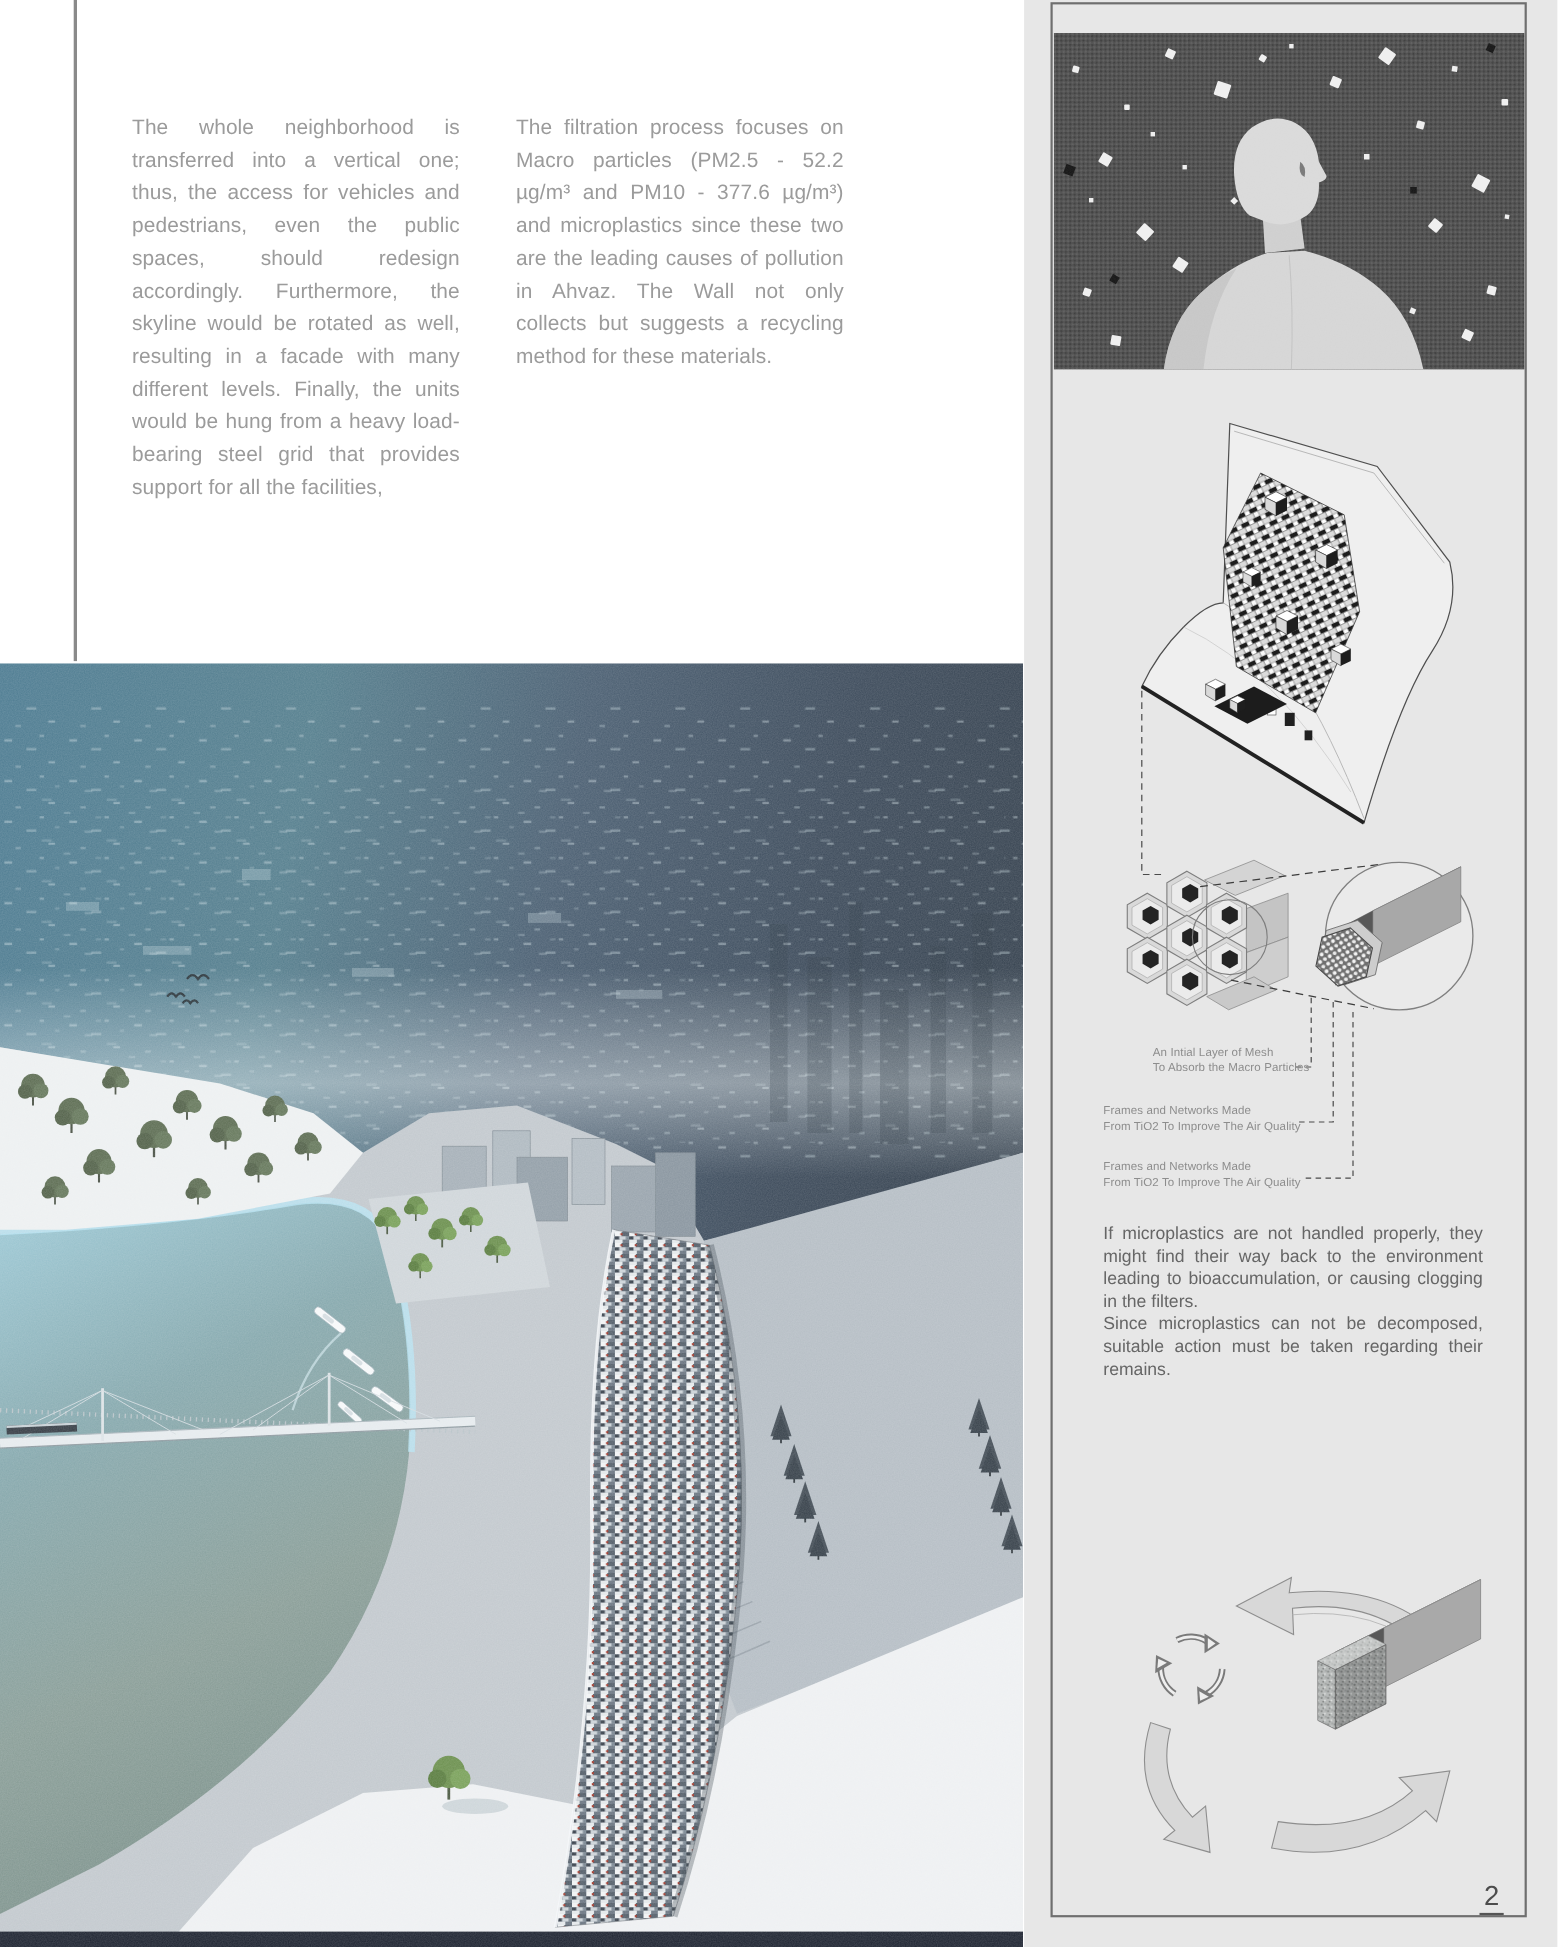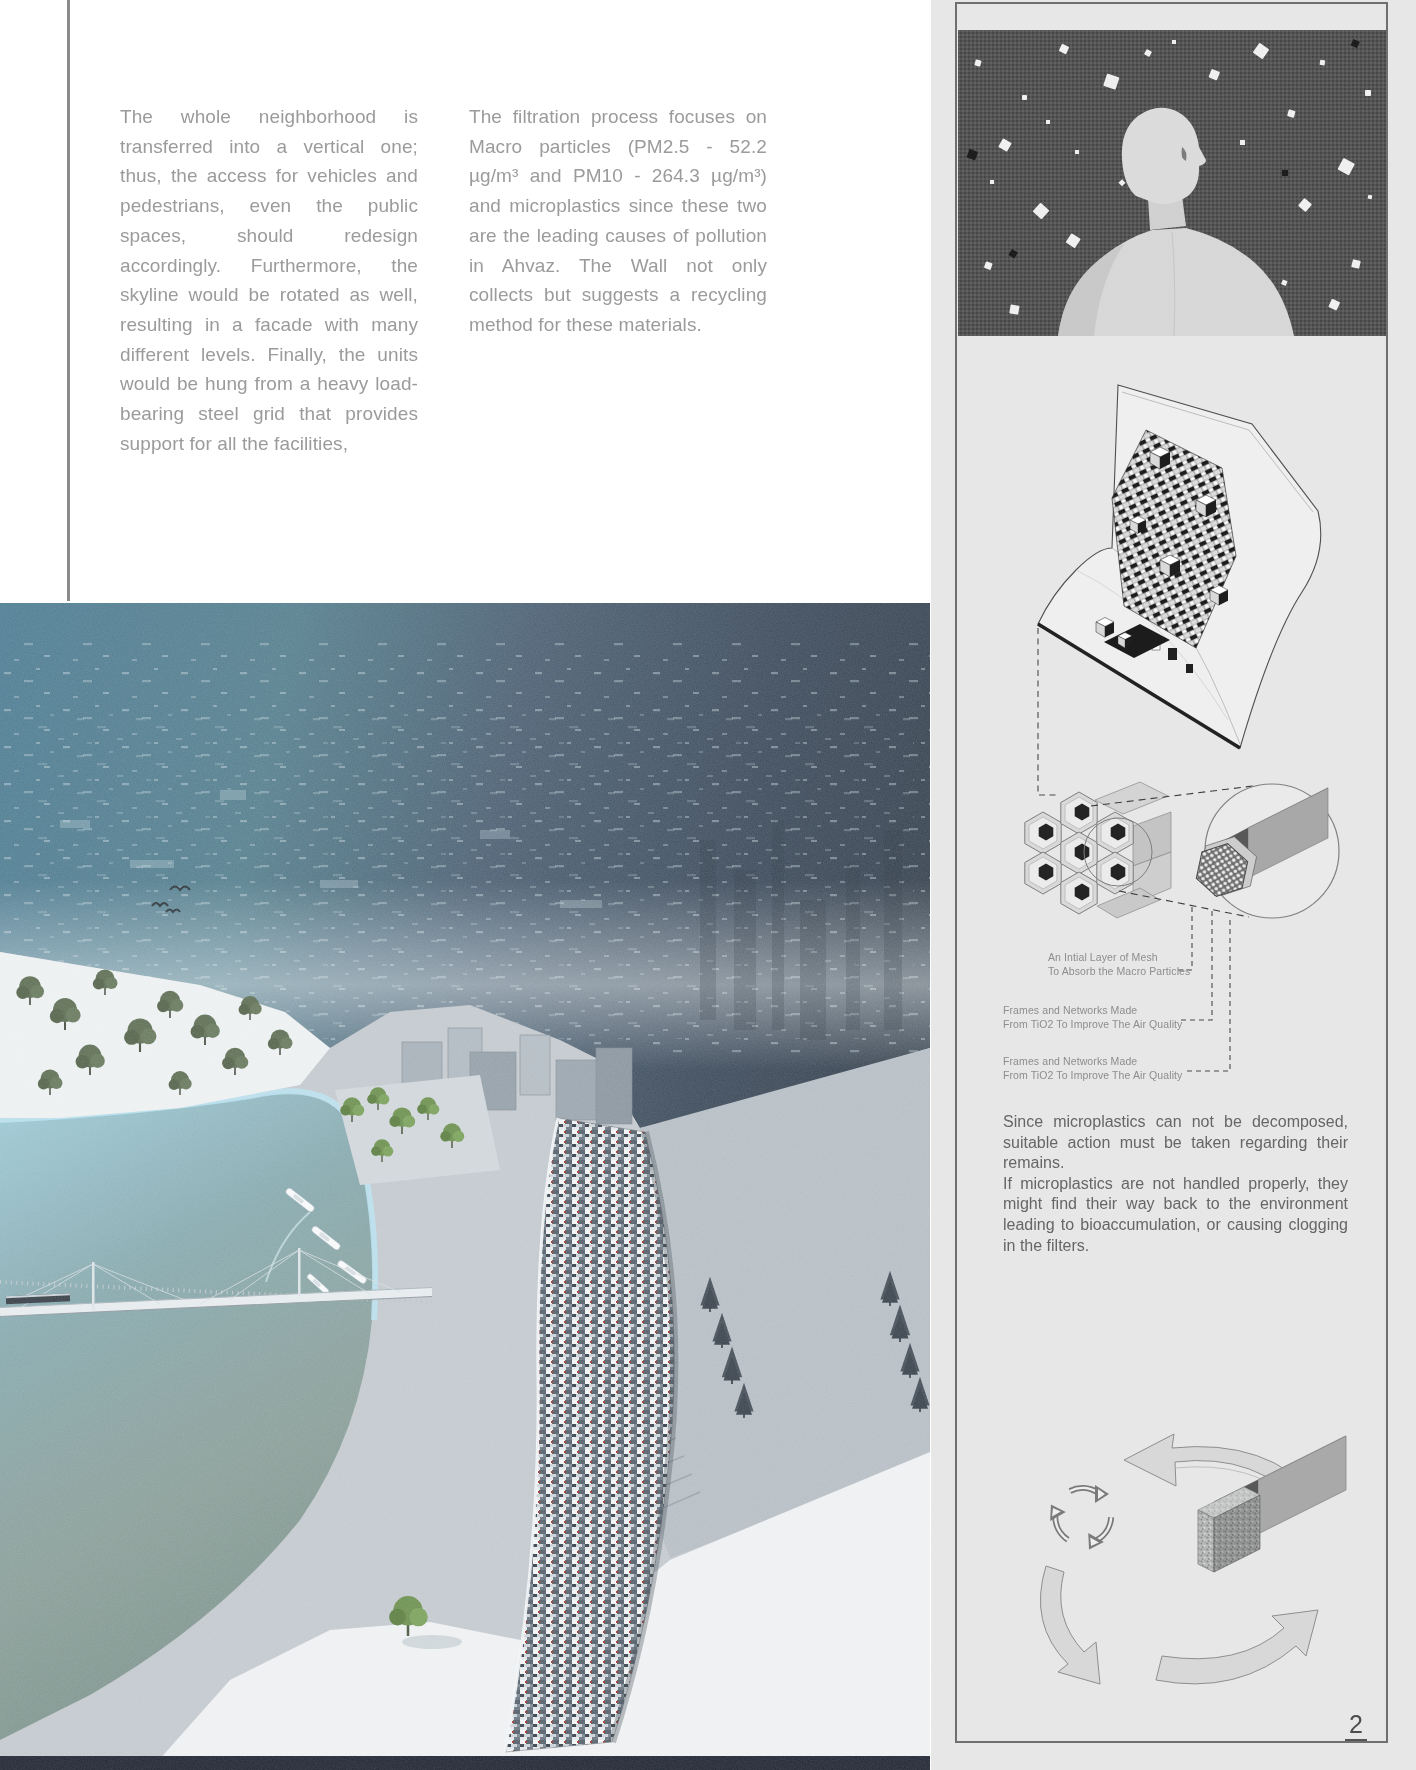--- a/index.html
+++ b/index.html
@@ -29,21 +29,21 @@
 </style>
 </head>
 <body>
 
 <div class="left-rule"></div>
 
 <div id="col1" class="col">
   <p>The whole neighborhood is transferred into a vertical one; thus, the access for vehicles and pedestrians, even the public spaces, should redesign accordingly. Furthermore, the skyline would be rotated as well, resulting in a facade with many different levels. Finally, the units would be hung from a heavy load-bearing steel grid that provides support for all the facilities,</p>
 </div>
 <div id="col2" class="col">
-  <p>The filtration process focuses on Macro particles (PM2.5 - 52.2 µg/m³ and PM10 - 264.3 µg/m³) and microplastics since these two are the leading causes of pollution in Ahvaz. The Wall not only collects but suggests a recycling method for these materials.</p>
+  <p>The filtration process focuses on Macro particles (PM2.5 - 52.2 µg/m³ and PM10 - 377.6 µg/m³) and microplastics since these two are the leading causes of pollution in Ahvaz. The Wall not only collects but suggests a recycling method for these materials.</p>
 </div>
 
 <div class="sidebar-panel"></div>
 
 <svg class="art" width="1416" height="1770" viewBox="0 0 1416 1770">
   <defs>
     <clipPath id="clipR">
         <rect x="0" y="603" width="930" height="1167"></rect>
       </clipPath>
     <clipPath id="clipP">
@@ -428,17 +428,17 @@
 <div id="flabel2" class="flabel">
   <div>Frames and Networks Made</div>
   <div>From TiO2 To Improve The Air Quality</div>
 </div>
 <div id="flabel3" class="flabel">
   <div>Frames and Networks Made</div>
   <div>From TiO2 To Improve The Air Quality</div>
 </div>
 
 <div class="sidebody">
+  <p>If microplastics are not handled properly, they might find their way back to the environment leading to bioaccumulation, or causing clogging in the filters.</p>
   <p>Since microplastics can not be decomposed, suitable action must be taken regarding their remains.</p>
-  <p>If microplastics are not handled properly, they might find their way back to the environment leading to bioaccumulation, or causing clogging in the filters.</p>
 </div>
 
 <div class="pagenum">2</div>
 
 </body></html>

